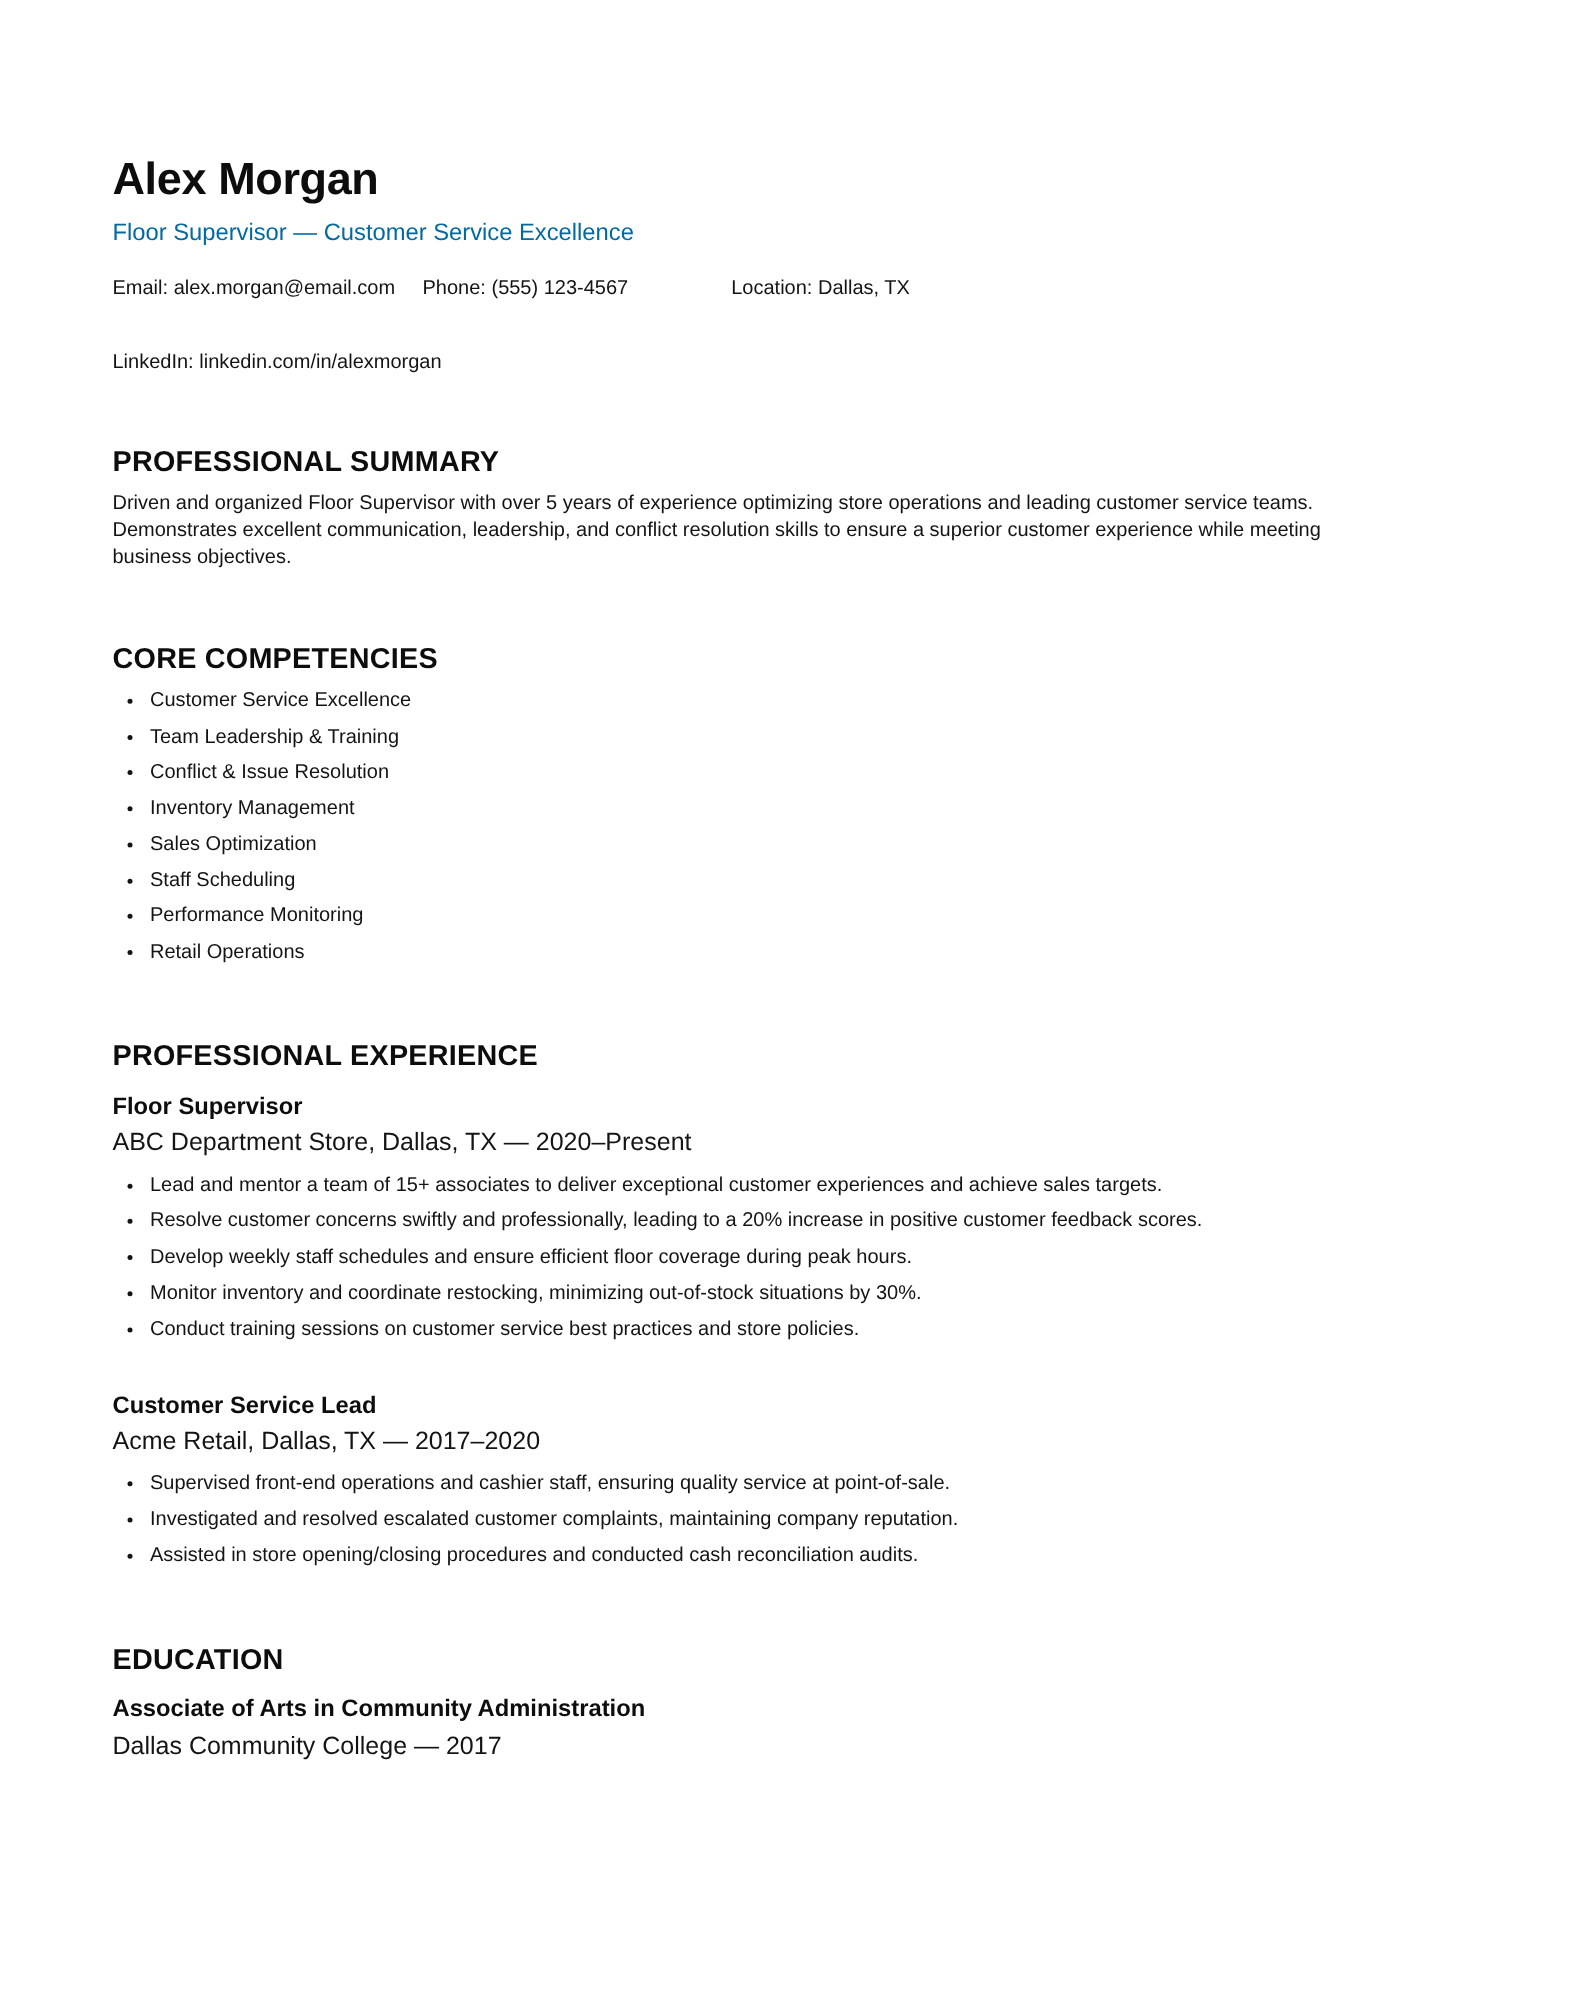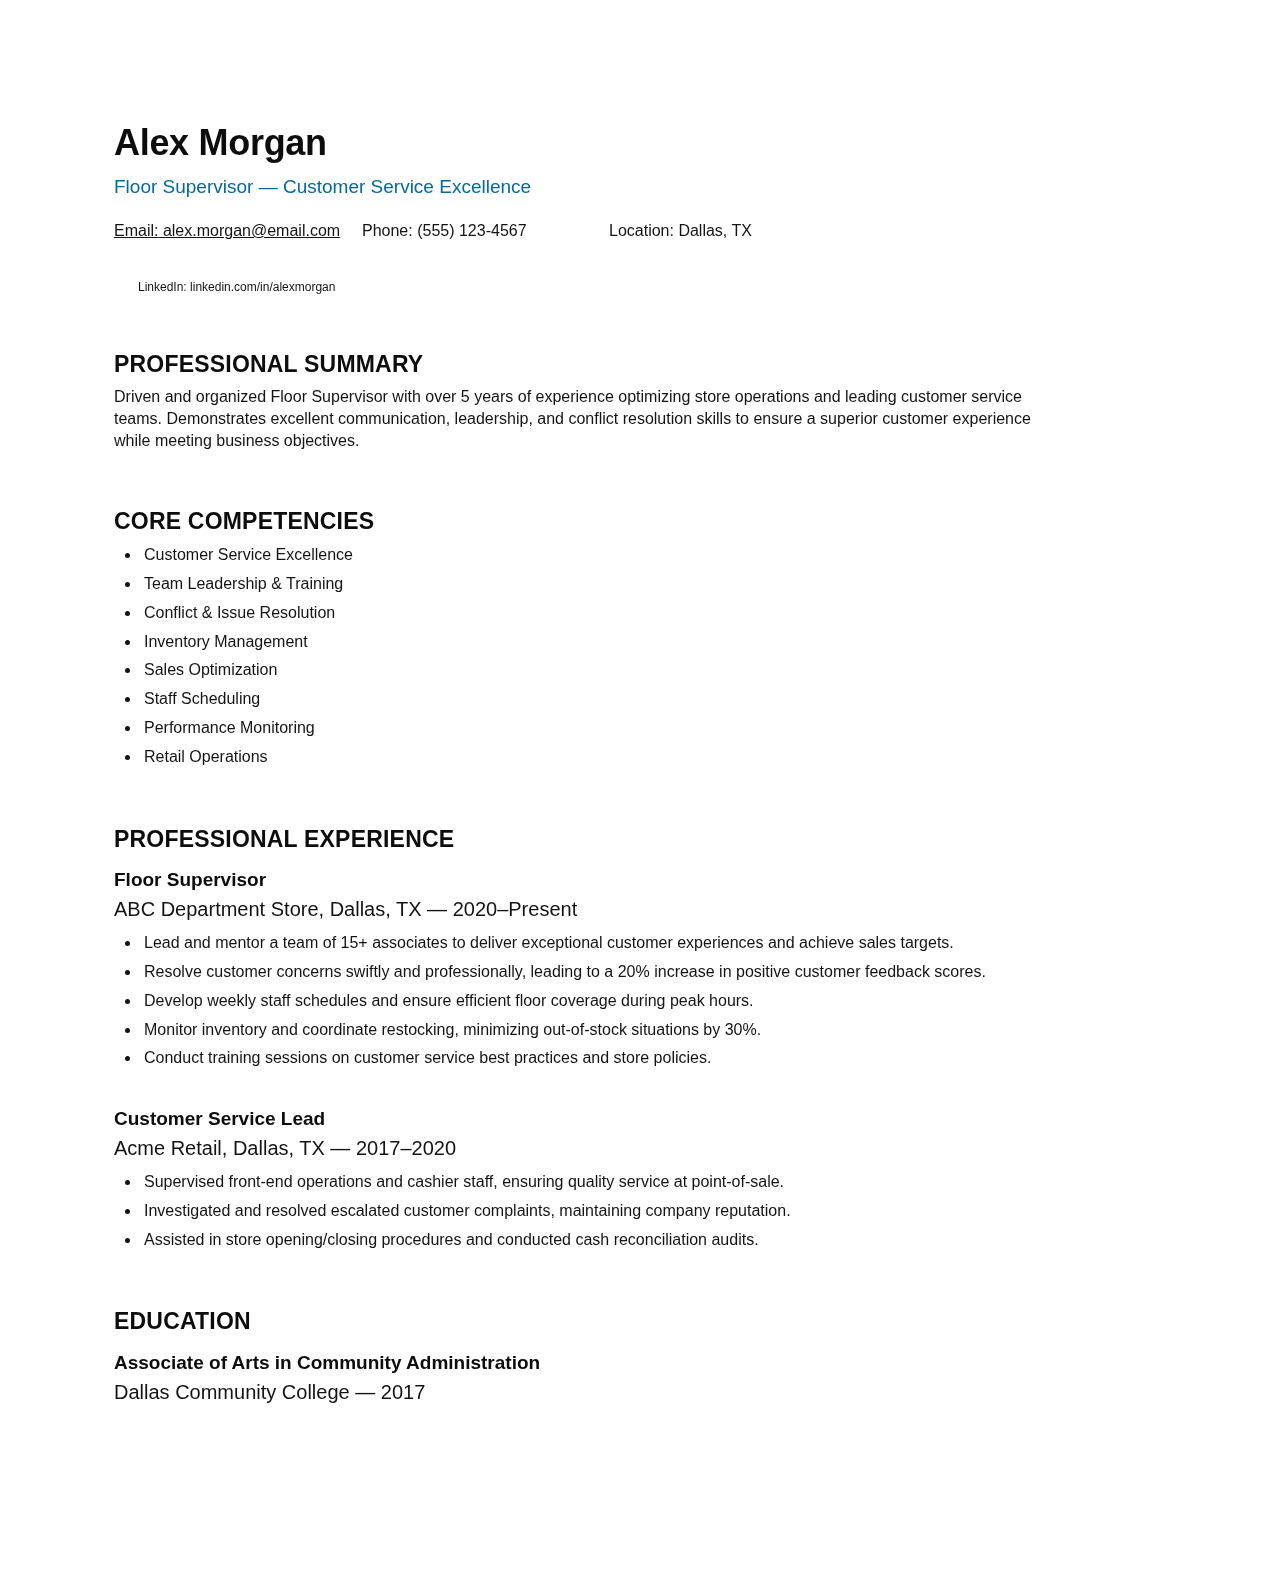--- a/index.html
+++ b/index.html
@@ -8,21 +8,21 @@
     width: 1263px;
     height: 1592px;
     overflow: hidden;
     font-family: "Liberation Sans", sans-serif;
     color: #141414;
     -webkit-font-smoothing: antialiased;
   }
   .page {
     width: 100%;
     height: 100%;
-    padding: 122px 195px 40px 114px;
+    padding: 122px 195px 40px 90px;
   }
   h1.name {
     font-size: 36px;
     line-height: 1.15;
     font-weight: 700;
     color: #0d0d0d;
     letter-spacing: -0.3px;
   }
   p.subtitle {
     font-size: 19px;
@@ -30,27 +30,26 @@
     margin-top: 12px;
     font-weight: 400;
     color: #0369a1;
   }
   .contact-row {
     display: flex;
     margin-top: 20px;
     font-size: 16px;
     line-height: 1.35;
   }
-  .contact-item.email { width: 248px; text-decoration: underline; }
+  .contact-item.email { width: 248px; }
   .contact-item.phone { width: 247px; }
   .linkedin-row {
     margin-top: 37px;
-    font-size: 12px;
+    font-size: 16px;
     line-height: 1.35;
-    margin-left: 24px;
   }
   h2.section-heading {
     font-size: 23px;
     line-height: 1.2;
     font-weight: 700;
     color: #0d0d0d;
     letter-spacing: 0.2px;
     margin-top: 56px;
     margin-bottom: 8px;
   }

